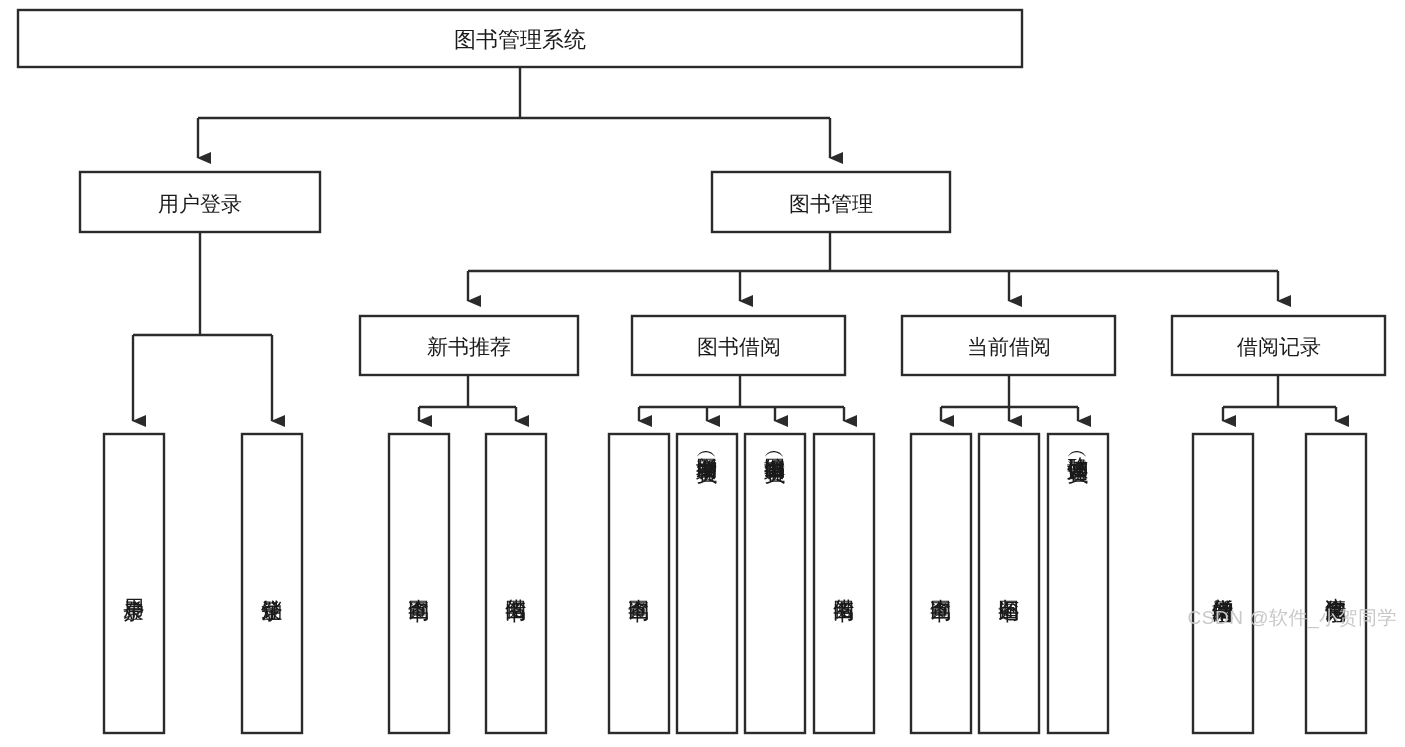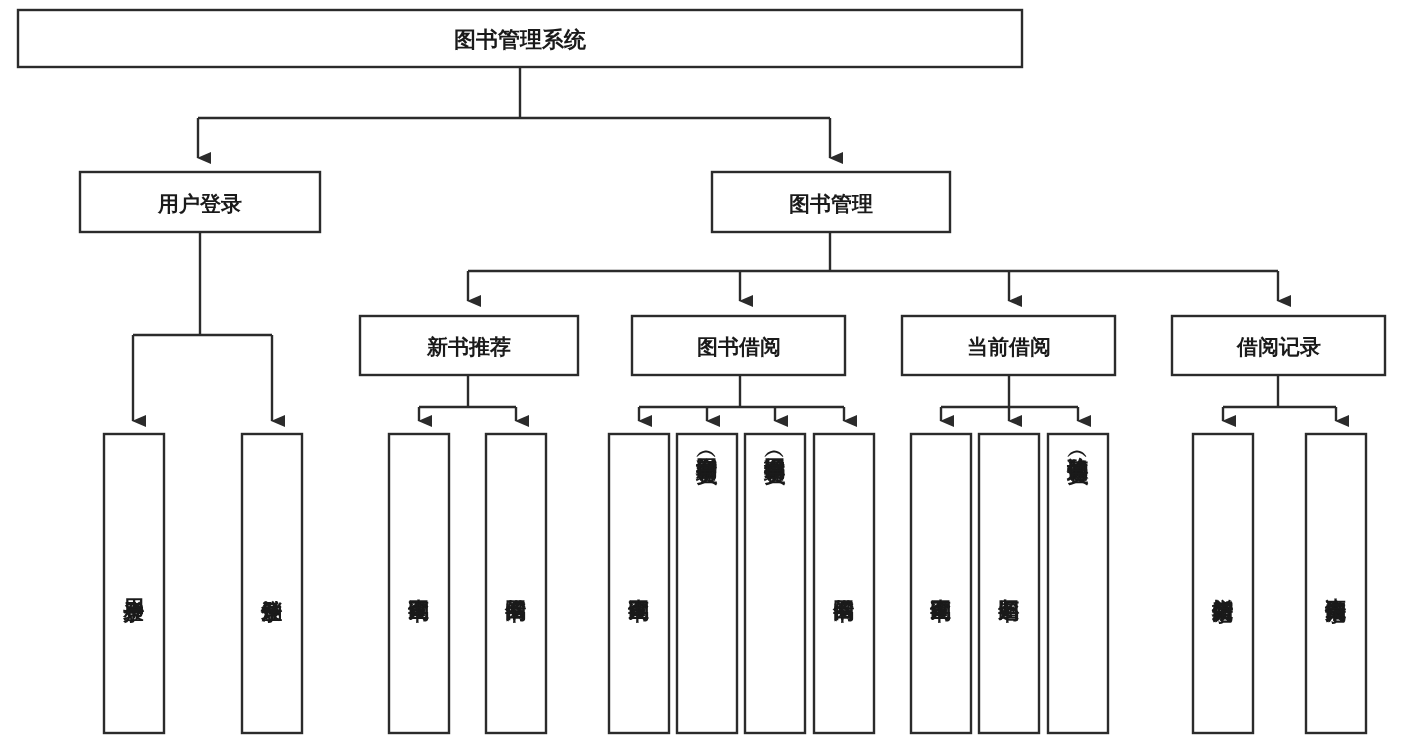--- a/index.html
+++ b/index.html
@@ -13,21 +13,20 @@
     font-family: "Liberation Sans", "DejaVu Sans", sans-serif;
     overflow: hidden;
     position: relative;
   }
   #diagram-root {
     position: absolute;
     left: 0;
     top: 0;
     width: 1405px;
     height: 635px;
-    font-weight: bold;
   }
   svg.canvas {
     display: block;
     width: 1405px;
     height: 747px;
   }
   .node-box {
     fill: #ffffff;
     stroke: #2b2b2b;
     stroke-width: 2.4;
@@ -232,13 +231,14 @@
   <div class="vlabel" style="left:745px; top:434px; width:60px; height:299px; justify-content:flex-start; padding-top:6px; box-sizing:border-box;">编辑图书（管理员）</div>
   <div class="vlabel" style="left:814px; top:434px; width:60px; height:299px;">借阅图书</div>
 
   <div class="vlabel" style="left:911px; top:434px; width:60px; height:299px;">查询图书</div>
   <div class="vlabel" style="left:979px; top:434px; width:60px; height:299px;">归还图书</div>
   <div class="vlabel" style="left:1048px; top:434px; width:60px; height:299px; justify-content:flex-start; padding-top:6px; box-sizing:border-box;">确认归还（管理员）</div>
 
   <div class="vlabel" style="left:1193px; top:434px; width:60px; height:299px;">新增借阅记录</div>
   <div class="vlabel" style="left:1306px; top:434px; width:60px; height:299px;">查询借阅记录</div>
 
+  <div class="watermark">CSDN @软件_小贺同学</div>
 </div>
 
 </body></html>

